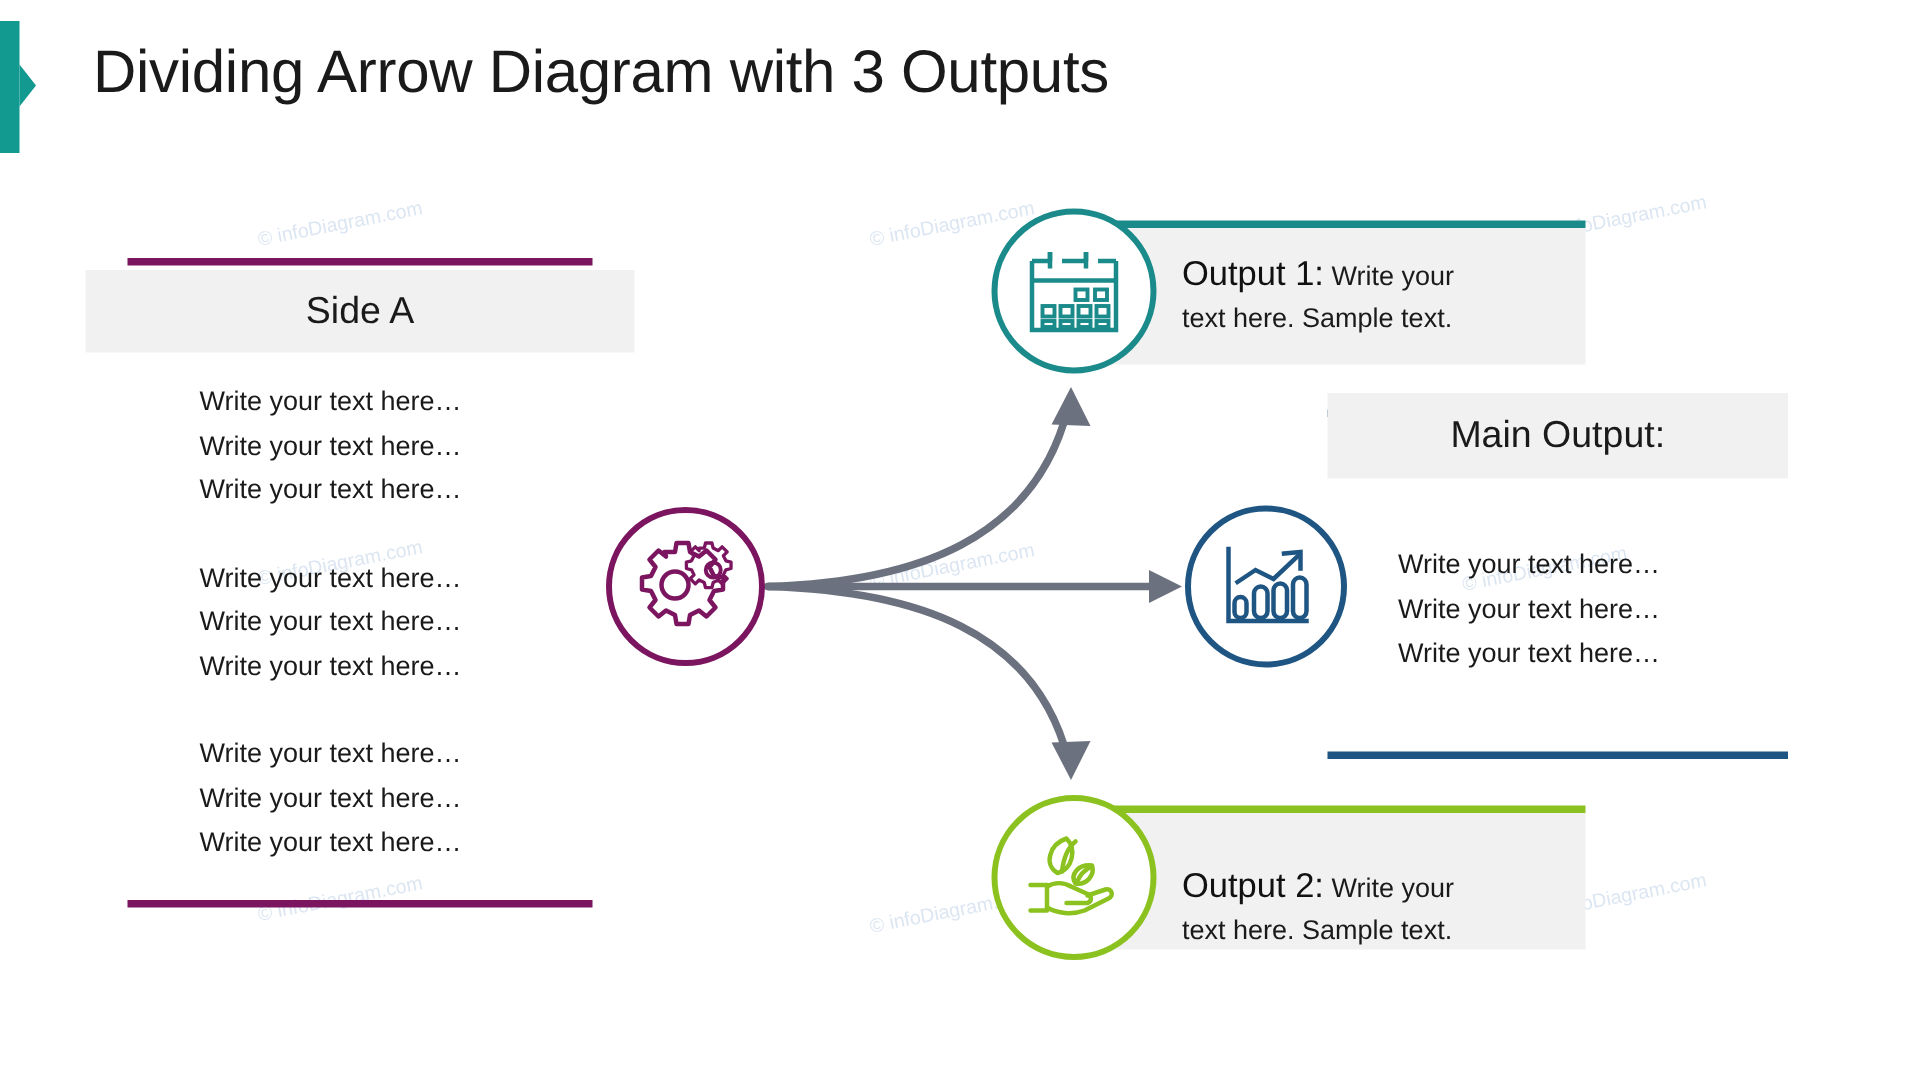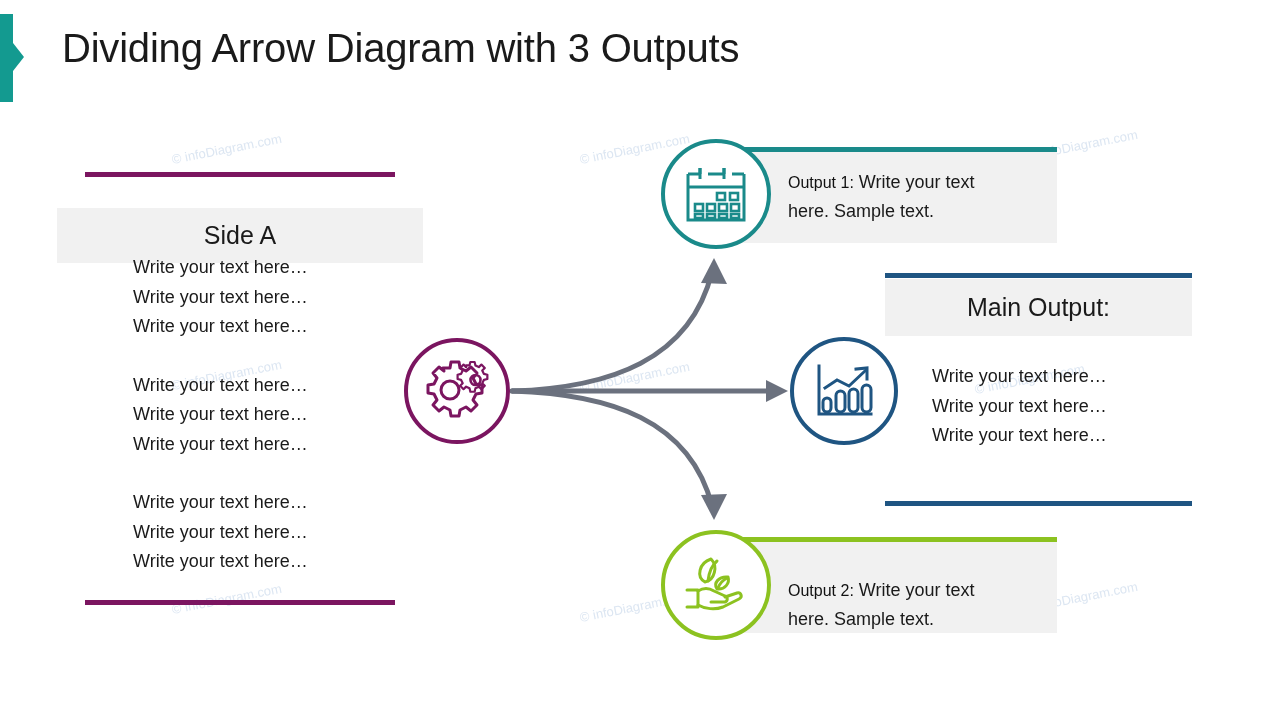--- a/index.html
+++ b/index.html
@@ -77,21 +77,21 @@
     justify-content: center;
   }
   .hdr-text {
     font-size: 25px;
     color: #1a1a1a;
     font-weight: 400;
   }
 
   
   .sideA-rule-top   { left: 85px;  top: 172px; width: 310px; background: #7B1560; }
-  .sideA-box        { left: 57px;  top: 180px; width: 366px; height: 55px; margin-top: 28px; }
+  .sideA-box        { left: 57px;  top: 180px; width: 366px; height: 55px; }
   .sideA-rule-bot   { left: 85px;  top: 600px; width: 310px; background: #7B1560; }
 
   .sideA-body {
     position: absolute;
     left: 133px;
     top: 253px;
     width: 300px;
     font-size: 18px;
     line-height: 29.5px;
     color: #1a1a1a;
@@ -124,28 +124,28 @@
     left: 712px; top: 152px; width: 345px; height: 91px;
     background: #f1f1f1;
   }
   .out-text {
     position: absolute;
     font-size: 18px;
     line-height: 28px;
     color: #1a1a1a;
   }
   .out-text .lead {
-    font-size: 16px;
+    font-size: 23px;
     color: #111111;
   }
   .out1-text { left: 788px; top: 168px; width: 210px; }
 
   
   .main-rule-top { left: 885px; top: 273px; width: 307px; background: #1F5582; }
-  .main-box      { left: 885px; top: 279px; width: 307px; height: 57px; }
+  .main-box      { left: 885px; top: 262px; width: 307px; height: 57px; }
   .main-body {
     position: absolute;
     left: 932px; top: 362px; width: 270px;
     font-size: 18px;
     line-height: 29.5px;
     color: #1a1a1a;
   }
   .main-rule-bot { left: 885px; top: 501px; width: 307px; background: #1F5582; }
 
   

